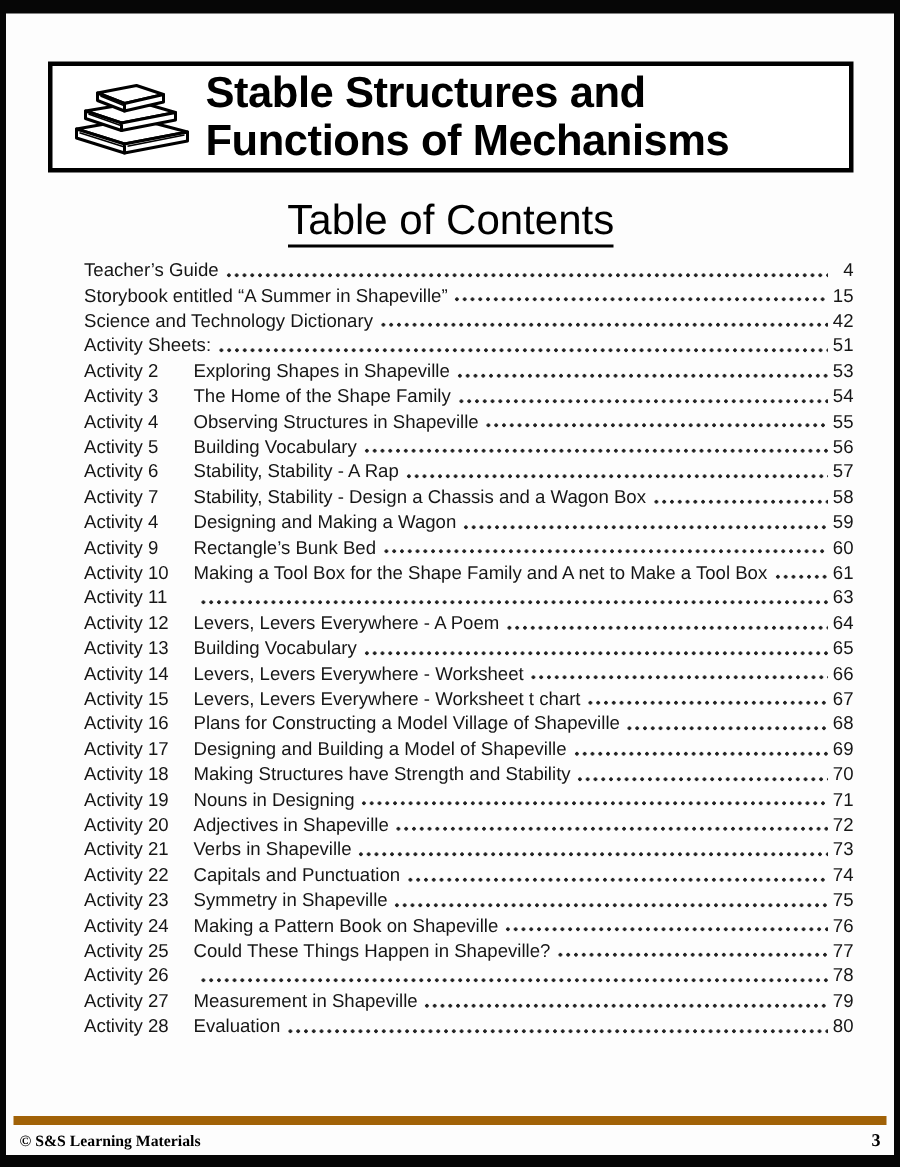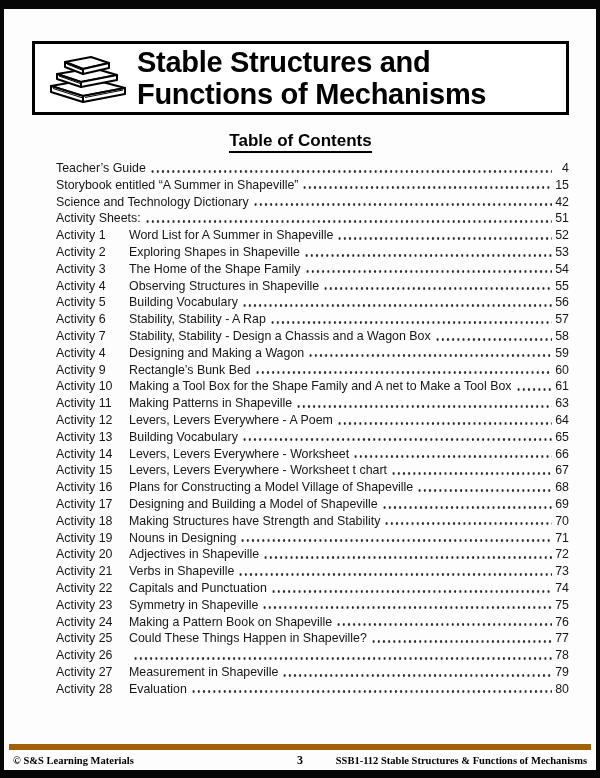--- a/index.html
+++ b/index.html
@@ -37,22 +37,22 @@
     line-height: 32px;
     color: #000;
     letter-spacing: -0.3px;
     white-space: nowrap;
   }
 
   
   .toc-heading {
     text-align: center;
     margin: 16px 0 9px 0;
-    font-size: 17px;
-    font-weight: bold;
+    font-size: 28px;
+    font-weight: normal;
     color: #000;
   }
   .toc-heading span { border-bottom: 2.5px solid #000; padding-bottom: 1px; }
 
   
   .toc-row {
     display: flex;
     font-size: 12.4px;
     line-height: 16.8px;
     color: #161616;
@@ -151,26 +151,20 @@
     <span class="pg">42</span>
   </div>
 
   <div class="toc-row">
 
     <span class="ttl">Activity Sheets:</span>
     <span class="dots"></span>
     <span class="pg">51</span>
   </div>
 
-  <div class="toc-row">
-    <span class="act">Activity 1</span>
-    <span class="ttl">Word List for A Summer in Shapeville</span>
-    <span class="dots"></span>
-    <span class="pg">52</span>
-  </div>
 
   <div class="toc-row">
     <span class="act">Activity 2</span>
     <span class="ttl">Exploring Shapes in Shapeville</span>
     <span class="dots"></span>
     <span class="pg">53</span>
   </div>
 
   <div class="toc-row">
     <span class="act">Activity 3</span>
@@ -223,21 +217,20 @@
 
   <div class="toc-row">
     <span class="act">Activity 10</span>
     <span class="ttl">Making a Tool Box for the Shape Family and A net to Make a Tool Box</span>
     <span class="dots"></span>
     <span class="pg">61</span>
   </div>
 
   <div class="toc-row">
     <span class="act">Activity 11</span>
-    <span class="ttl">Making Patterns in Shapeville</span>
     <span class="dots"></span>
     <span class="pg">63</span>
   </div>
 
   <div class="toc-row">
     <span class="act">Activity 12</span>
     <span class="ttl">Levers, Levers Everywhere - A Poem</span>
     <span class="dots"></span>
     <span class="pg">64</span>
   </div>
@@ -351,15 +344,14 @@
     <span class="ttl">Evaluation</span>
     <span class="dots"></span>
     <span class="pg">80</span>
   </div>
 </div>
   </div>
 
   <div class="footer">
     <span class="f-left">© S&amp;S Learning Materials</span>
     <span class="f-center">3</span>
-    <span class="f-right">SSB1-112 Stable Structures &amp; Functions of Mechanisms</span>
   </div>
 </div>
 
 </body></html>

